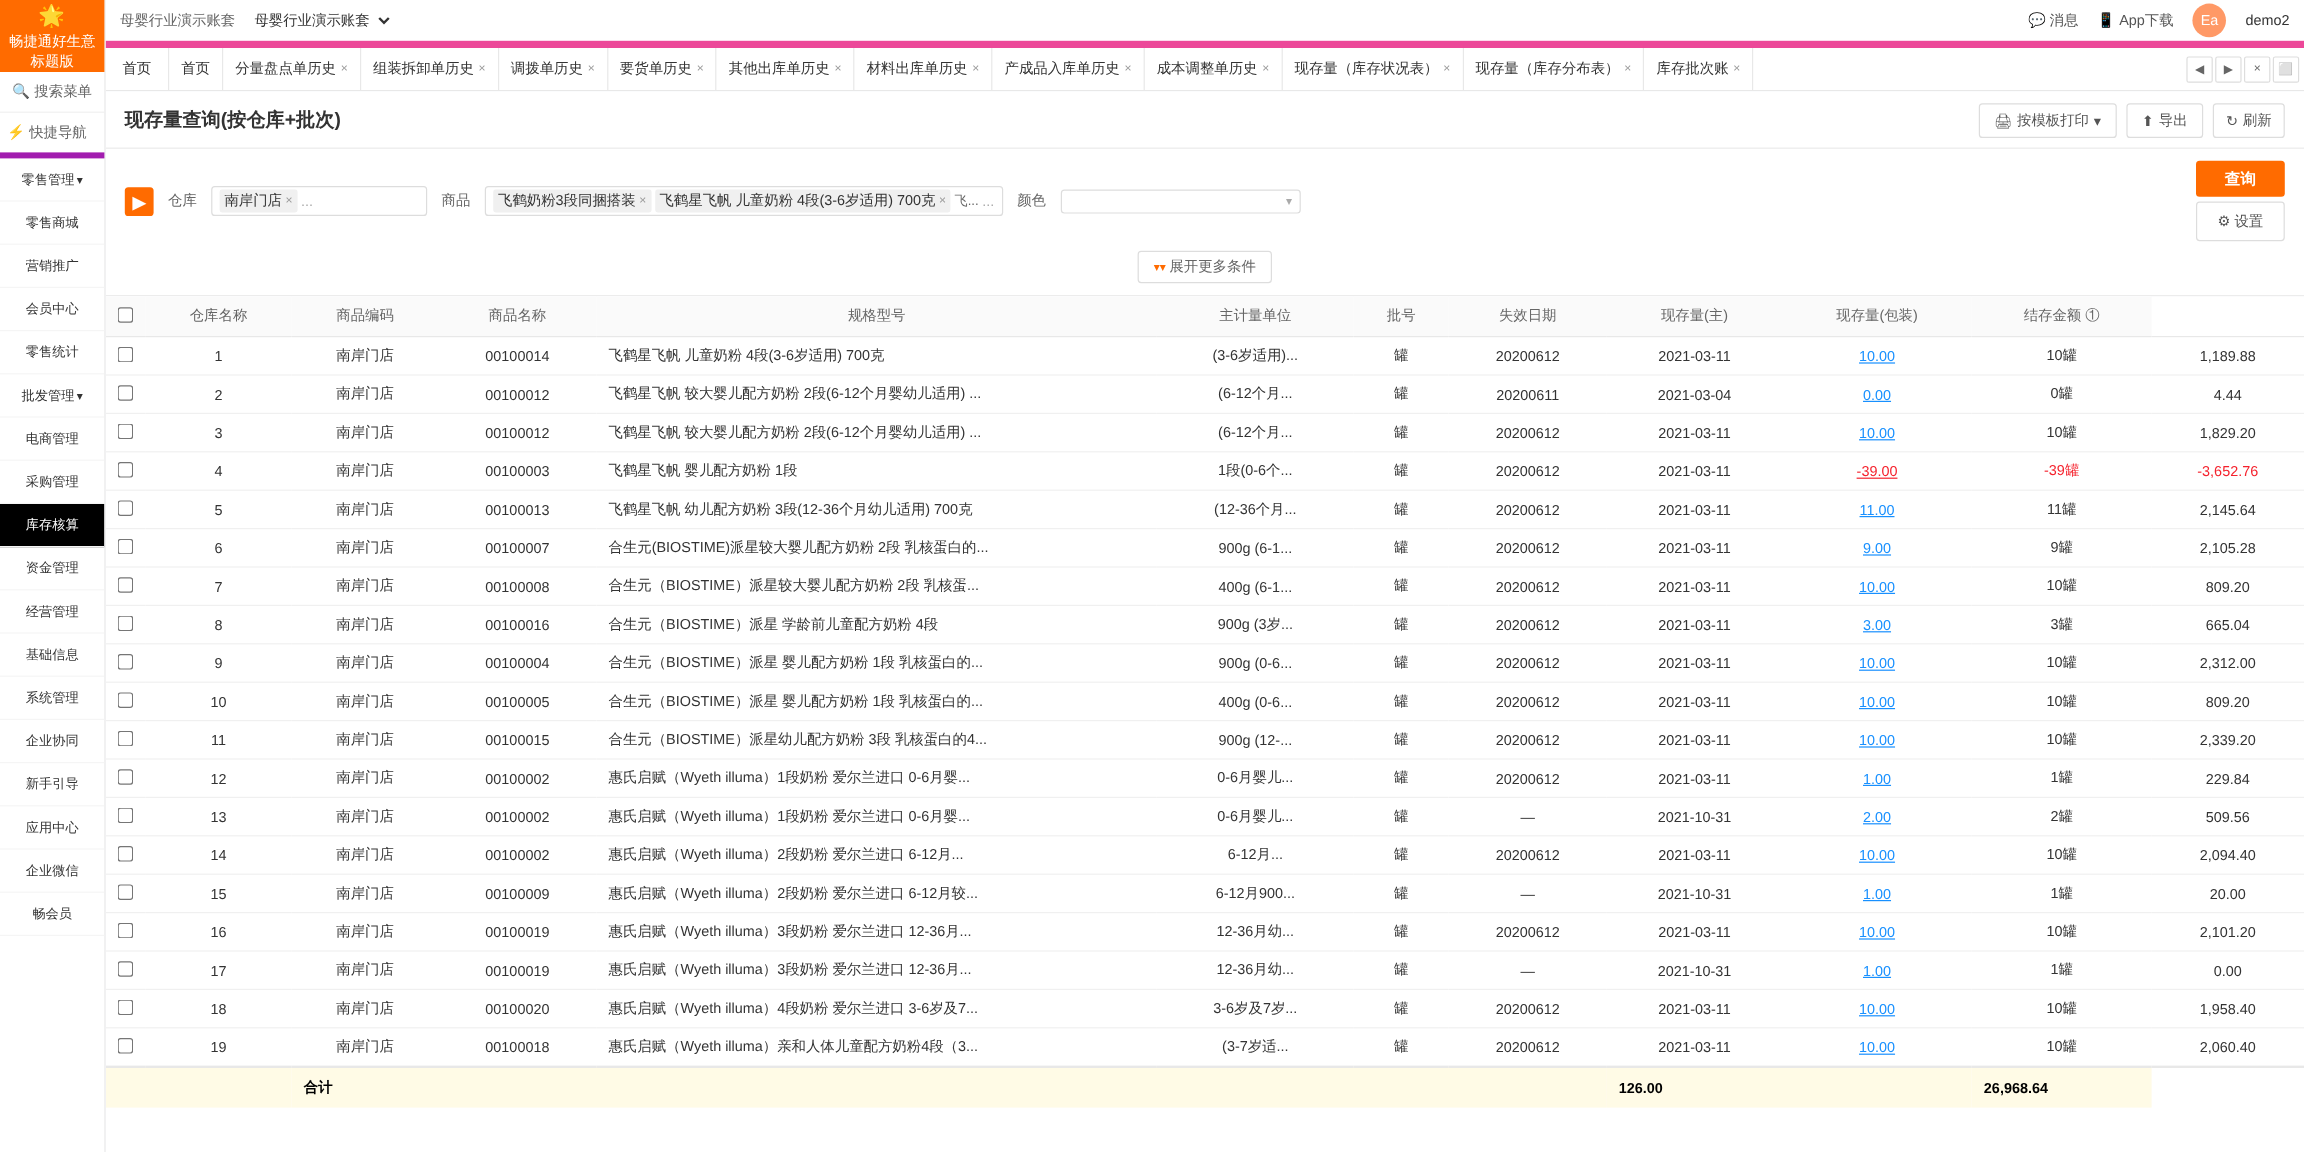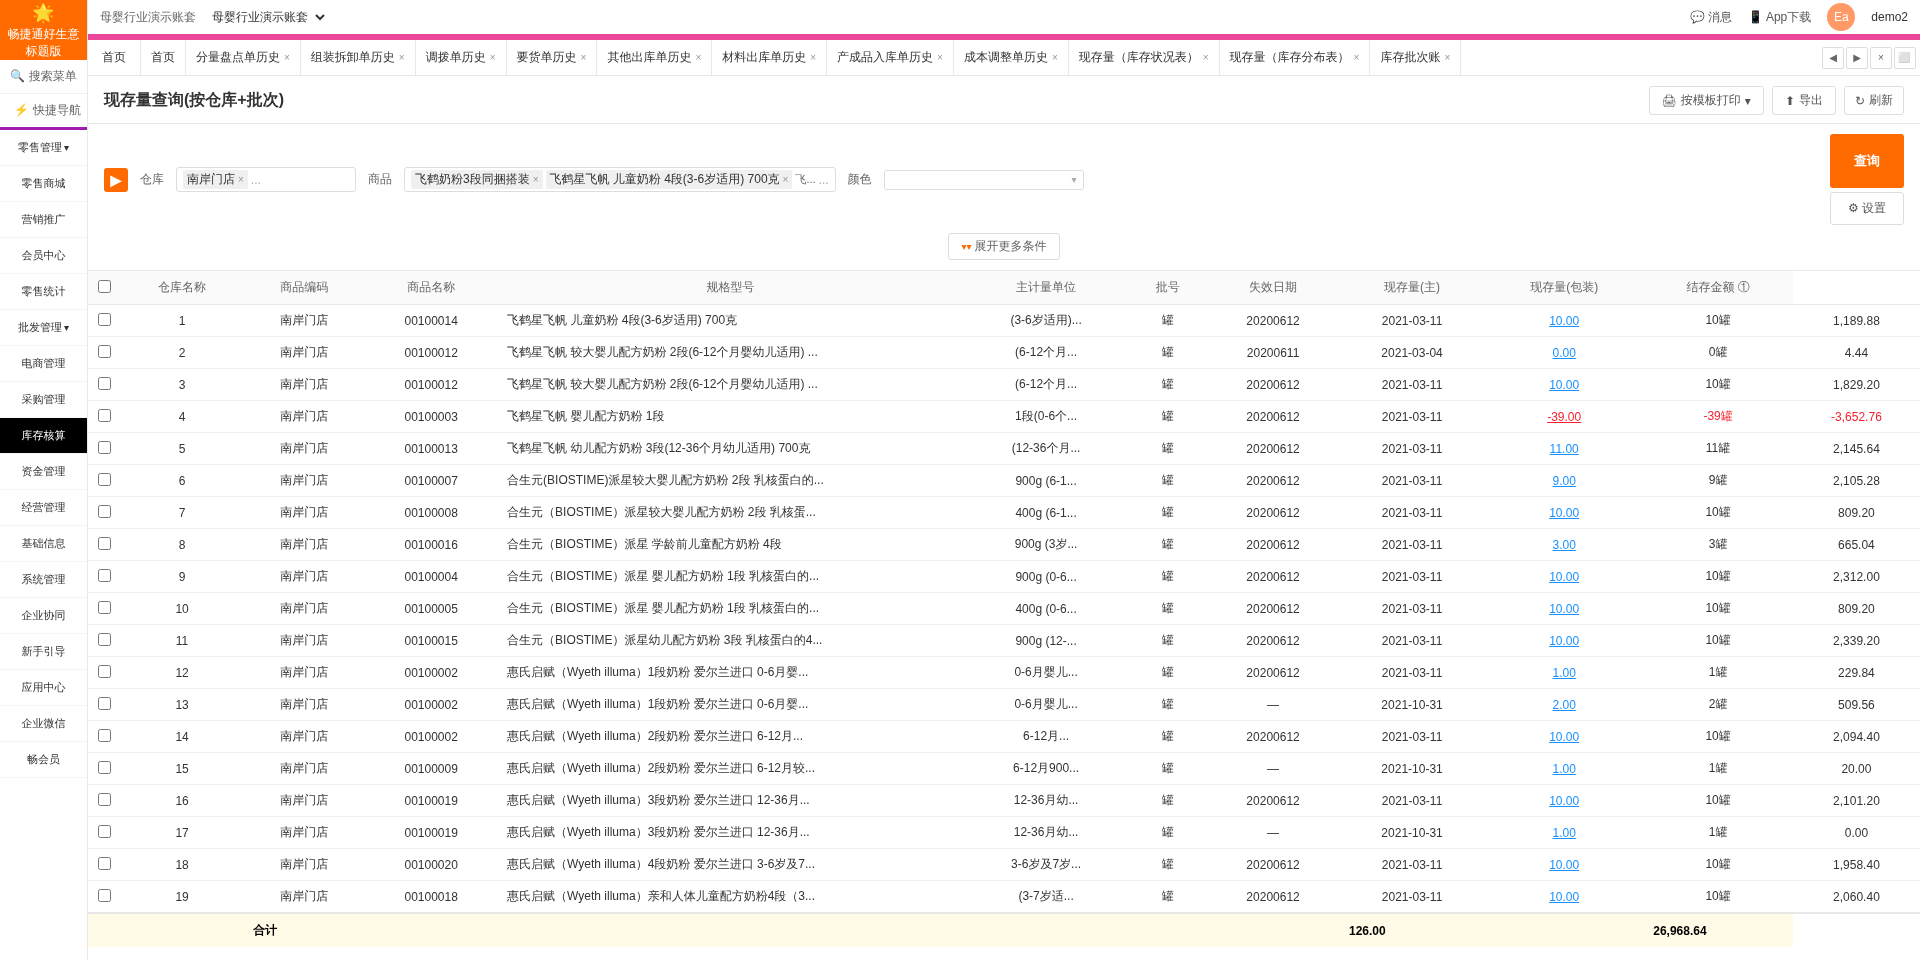--- a/index.html
+++ b/index.html
@@ -30,23 +30,23 @@
     .sidebar-logo .logo-icon { font-size: 18px; font-weight: bold; }
     .sidebar-search {
       padding: 8px 6px;
       text-align: center;
       color: #666;
       border-bottom: 1px solid #f0f0f0;
       cursor: pointer;
     }
     .sidebar-nav {
       padding: 8px 6px;
-      text-align: right;
+      text-align: left;
       color: #666;
-      border-bottom: 3px solid #a21caf;
+      border-bottom: 5px solid #a21caf;
       cursor: pointer;
     }
     .sidebar-menu {
       flex: 1;
       overflow-y: auto;
     }
     .sidebar-item {
       padding: 10px 4px;
       text-align: center;
       color: #333;
@@ -372,21 +372,21 @@
       background: #fffbe6;
       border-top: 2px solid #e8e8e8;
     }
     .tfoot-row td {
       font-weight: bold;
       padding: 8px 10px;
     }
 
     
     .btn-query {
-      padding: 18px 24px;
+      padding: 6px 24px;
       background: #ff6b00;
       color: #fff;
       border: none;
       border-radius: 3px;
       cursor: pointer;
       font-size: 13px;
       font-weight: bold;
     }
     .btn-settings {
       padding: 7px 16px;

